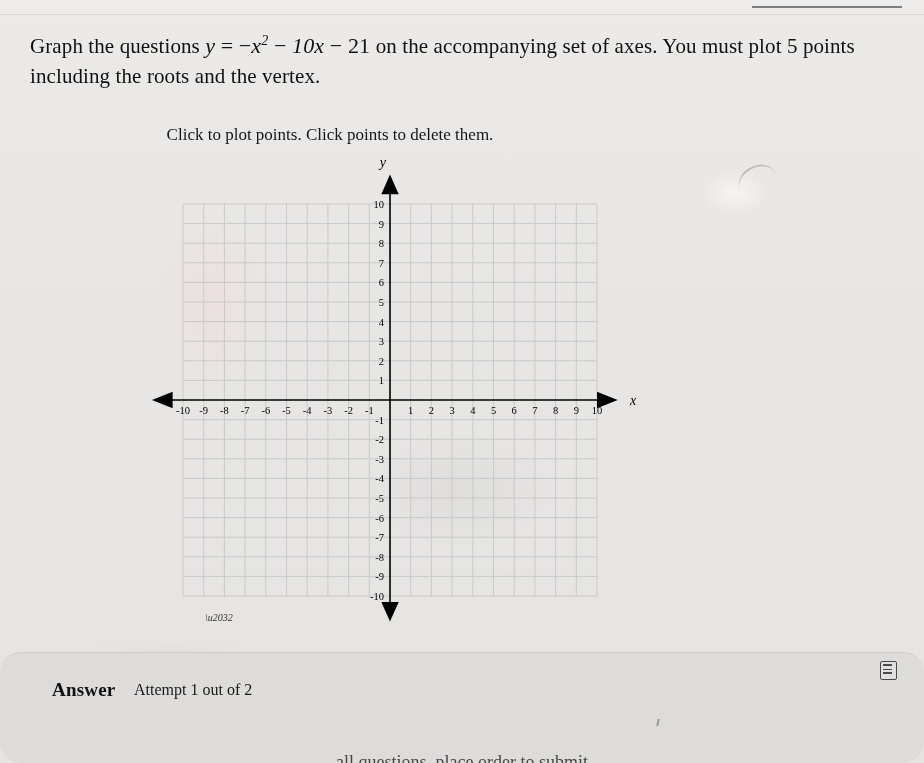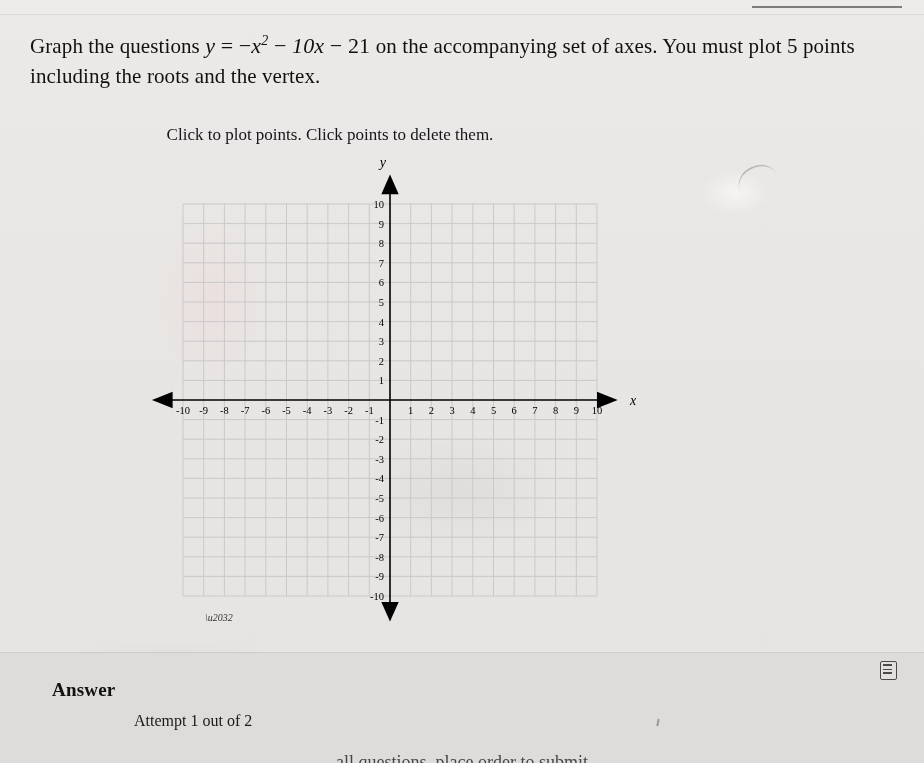--- a/index.html
+++ b/index.html
@@ -90,36 +90,36 @@
 
   
   .answer-bar {
     position: absolute;
     left: 0;
     bottom: 0;
     width: 924px;
     height: 110px;
     background: #dedcda;
     border-top: 1px solid #cfcdcb;
+    border-radius: 21px;
   }
   .answer-label {
     position: absolute;
     left: 52px;
     top: 26px;
     font-size: 19px;
     font-weight: bold;
     letter-spacing: .2px;
   }
   .attempt-text {
     position: absolute;
     left: 134px;
     top: 28px;
     font-size: 16px;
     color: #1a1a1a;
-    margin-top: 31px;
   }
   .calc-icon {
     position: absolute;
     right: 27px;
     top: 8px;
     width: 15px;
     height: 17px;
     border: 1.6px solid #4a4a4a;
     border-radius: 2px;
     background: #e2e0de;

